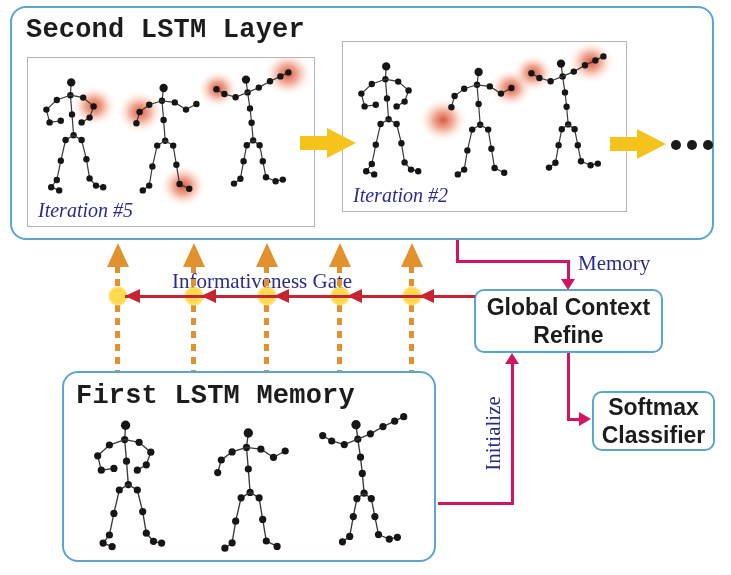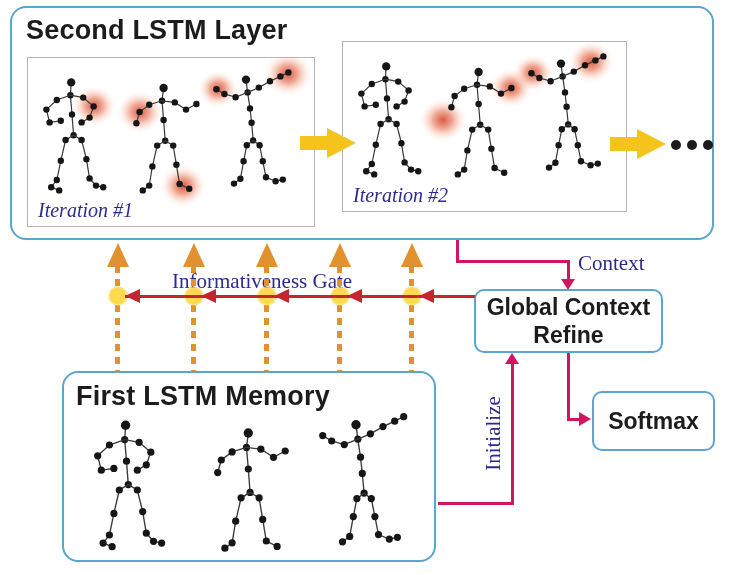--- a/index.html
+++ b/index.html
@@ -5,21 +5,21 @@
   html,body{margin:0;padding:0;background:#ffffff;}
   .stage{
     position:relative;width:731px;height:575px;background:#ffffff;overflow:hidden;
     font-family:"Liberation Sans",sans-serif;
   }
   
   .round-box{position:absolute;border:2.4px solid var(--box-border);border-radius:16px;background:#fff;box-sizing:border-box;}
   .node-box{position:absolute;border:2px solid var(--box-border);border-radius:10px;background:#fff;box-sizing:border-box;
     display:flex;flex-direction:column;align-items:center;justify-content:center;
     font-weight:bold;font-size:23px;line-height:1.22;color:var(--heading-text);}
-  .layer-title{position:absolute;font-weight:bold;font-size:27px;color:var(--heading-text);letter-spacing:.2px;}
+  .layer-title{position:absolute;font-weight:bold;font-size:27px;color:var(--heading-text);letter-spacing:.2px;font-family:Liberation Mono, monospace;}
   .panel{position:absolute;border:1px solid #b5b5b5;background:#fff;box-sizing:border-box;}
   .iter-label{position:absolute;left:10px;bottom:4px;font-family:"Liberation Serif",serif;font-style:italic;
     font-size:20px;color:var(--navy-text);}
   .panel svg{position:absolute;left:0;top:0;}
   
   .annot{position:absolute;font-family:"Liberation Serif",serif;font-size:21px;color:var(--navy-text);white-space:nowrap;}
   
   .big-arrow{position:absolute;width:56px;height:30px;z-index:6;}
   .big-arrow .tail{position:absolute;left:0;top:8px;width:27px;height:14px;background:var(--big-arrow);}
   .big-arrow .head{position:absolute;left:27px;top:0;width:0;height:0;
@@ -146,21 +146,21 @@
           <circle cx="25" cy="142" r="4" fill="#161616"></circle>
           <polyline points="49,88 57,94 61,114 65,134 77,139 86,137" fill="none" stroke="#3a3a3a" stroke-width="1.5"></polyline>
           <circle cx="57" cy="94" r="4" fill="#161616"></circle>
           <circle cx="61" cy="114" r="4" fill="#161616"></circle>
           <circle cx="65" cy="134" r="4" fill="#161616"></circle>
           <circle cx="77" cy="139" r="4" fill="#161616"></circle>
           <circle cx="86" cy="137" r="4" fill="#161616"></circle>
           <circle cx="40" cy="12" r="5.2" fill="#161616"></circle>
         </g>
       </svg>
-    <div class="iter-label">Iteration #1</div>
+    <div class="iter-label">Iteration #5</div>
   </div>
 
   <div class="panel" style="left:342px;top:41px;width:285px;height:171px;">
     <svg id="svg-it2" width="283" height="148" viewBox="0 0 283 148">
         <defs>
           <radialGradient id="svg-it2-blob">
             <stop offset="0%" stop-color="rgba(205,45,20,0.8)"></stop>
             <stop offset="38%" stop-color="rgba(226,95,60,0.55)"></stop>
             <stop offset="72%" stop-color="rgba(246,175,145,0.22)"></stop>
             <stop offset="100%" stop-color="rgba(255,255,255,0)"></stop>
@@ -293,38 +293,39 @@
   <div class="gate-arrow" style="left:201px;top:289px;"></div>
   <div class="gate-arrow" style="left:274px;top:289px;"></div>
   <div class="gate-arrow" style="left:347px;top:289px;"></div>
   <div class="gate-arrow" style="left:419px;top:289px;"></div>
   <div class="annot" style="left:172px;top:269px;">Informativeness Gate</div>
 
   <div class="flow" style="left:456px;top:240px;width:3px;height:23px;"></div>
   <div class="flow" style="left:456px;top:260px;width:114px;height:3px;"></div>
   <div class="flow" style="left:567px;top:260px;width:3px;height:22px;"></div>
   <div class="flow-arrow down" style="left:561px;top:279px;"></div>
-  <div class="annot" style="left:578px;top:251px;">Context</div>
+  <div class="annot" style="left:578px;top:251px;">Memory</div>
 
   <div class="node-box" style="left:474px;top:289px;width:189px;height:64px;">
     <span>Global Context</span>
     <span>Refine</span>
   </div>
 
   <div class="flow" style="left:438px;top:502px;width:76px;height:3px;"></div>
   <div class="flow" style="left:511px;top:362px;width:3px;height:143px;"></div>
   <div class="flow-arrow up" style="left:505px;top:353px;"></div>
   <div class="annot v-label" style="left:418px;top:421px;width:150px;">Initialize</div>
 
   <div class="flow" style="left:567px;top:353px;width:3px;height:68px;"></div>
   <div class="flow" style="left:567px;top:418px;width:13px;height:3px;"></div>
   <div class="flow-arrow right" style="left:579px;top:412px;"></div>
 
   <div class="node-box" style="left:592px;top:391px;width:123px;height:60px;">
     <span>Softmax</span>
+    <span>Classifier</span>
   </div>
 
   <div class="round-box" style="left:62px;top:371px;width:374px;height:191px;"></div>
   <div class="layer-title" style="left:76px;top:381px;">First LSTM Memory</div>
   <svg id="svg-first" width="356" height="145" viewBox="0 0 356 145" style="position:absolute;left:72px;top:412px;">
       <defs>
         <radialGradient id="svg-first-blob">
           <stop offset="0%" stop-color="rgba(205,45,20,0.8)"></stop>
           <stop offset="38%" stop-color="rgba(226,95,60,0.55)"></stop>
           <stop offset="72%" stop-color="rgba(246,175,145,0.22)"></stop>

